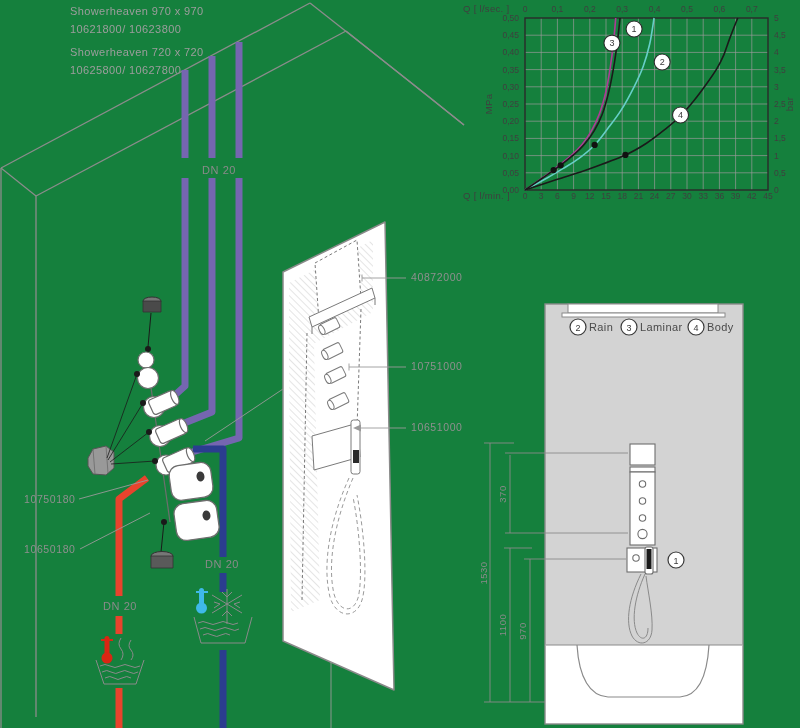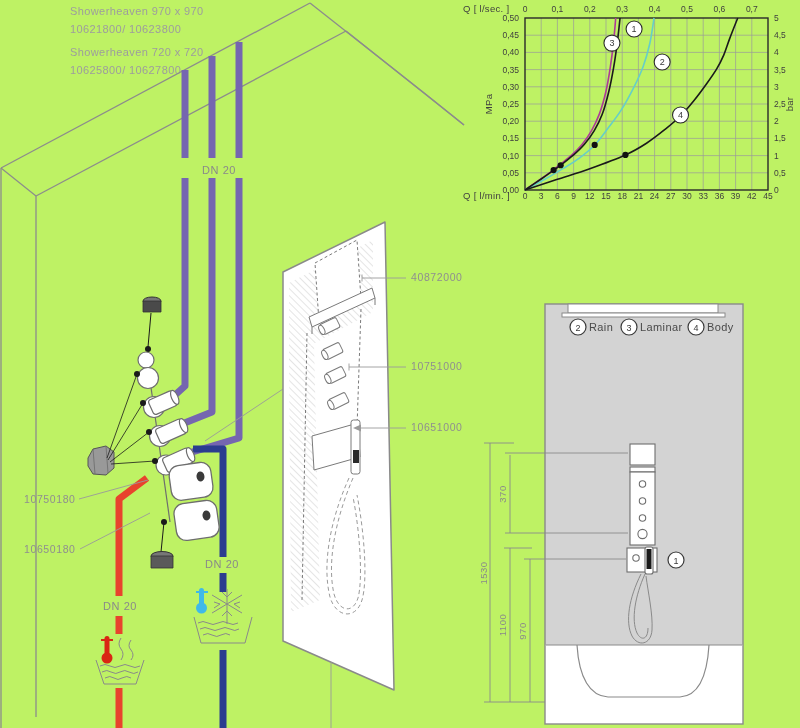--- a/index.html
+++ b/index.html
@@ -1,16 +1,16 @@
 <!DOCTYPE html>
 <html><head>
 <meta charset="utf-8">
 <style>
   html,body{margin:0;padding:0;background:#ffffff;}
-  #stage{position:relative;width:800px;height:728px;background:#bef264;overflow:hidden;
+  #stage{position:relative;width:800px;height:728px;background:#15803d;overflow:hidden;
          font-family:"Liberation Sans","DejaVu Sans",sans-serif;text-decoration:underline;}
   svg text{font-family:"Liberation Sans","DejaVu Sans",sans-serif;}
   .prodtxt{font-size:11px;fill:#9d9d9d;letter-spacing:0.4px;}
   .parttxt{font-size:10.5px;fill:#8f8f8f;letter-spacing:0.6px;}
   .dntxt{font-size:11px;fill:#8a8a8a;letter-spacing:0.6px;}
   .dimtxt{font-size:9.5px;fill:#8a8a8a;letter-spacing:0.5px;}
   .legtxt{font-size:11px;fill:#4a4a4a;letter-spacing:0.4px;}
   .circnum{font-size:9px;fill:#3a3a3a;}
   .axtitle{font-size:9.5px;fill:#3f3f3f;letter-spacing:0.3px;}
   .tick{font-size:8.5px;fill:#3f3f3f;}

